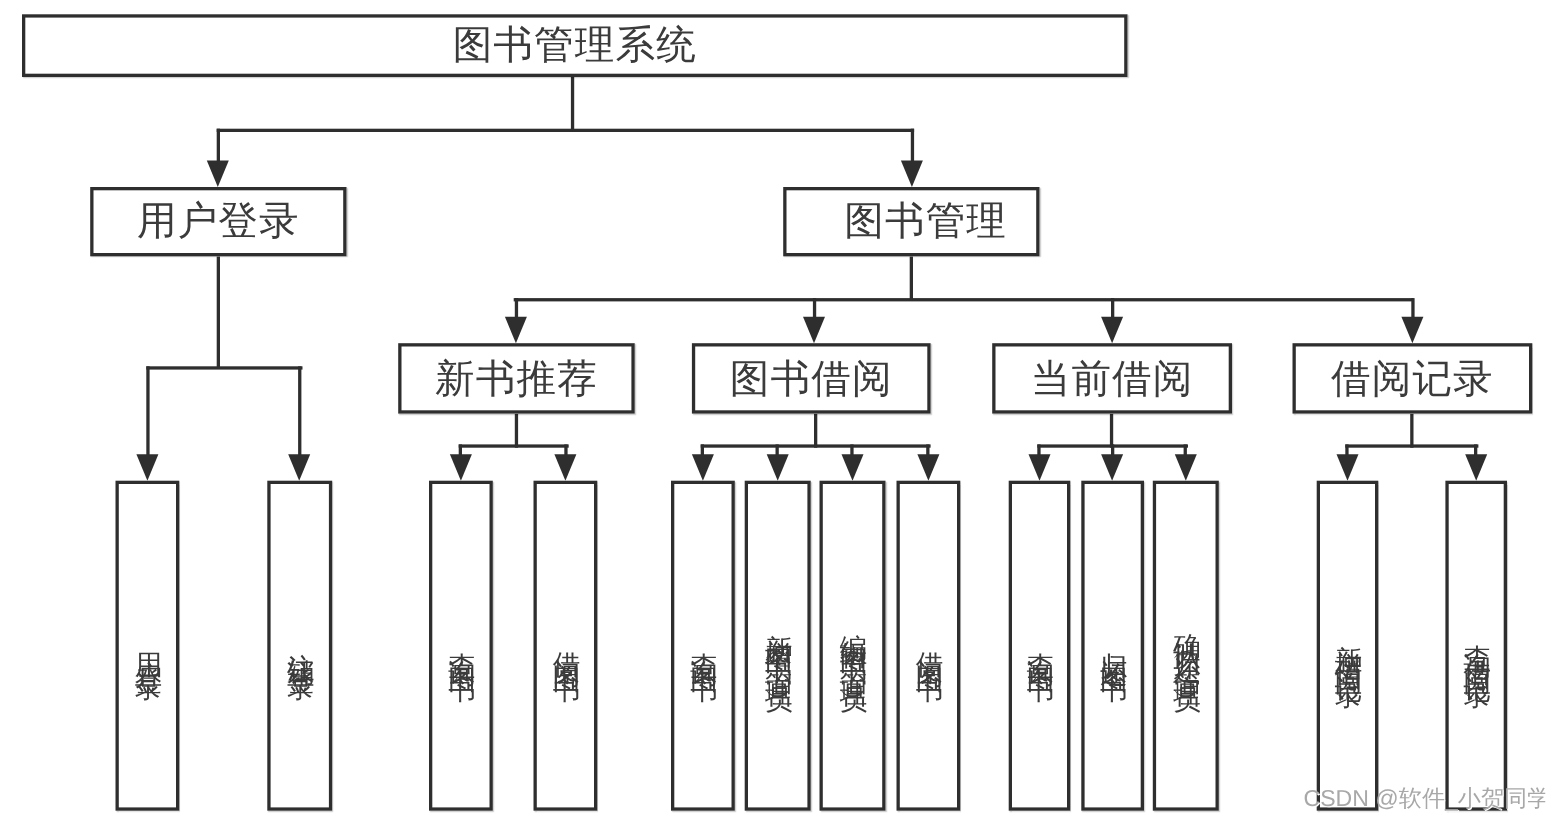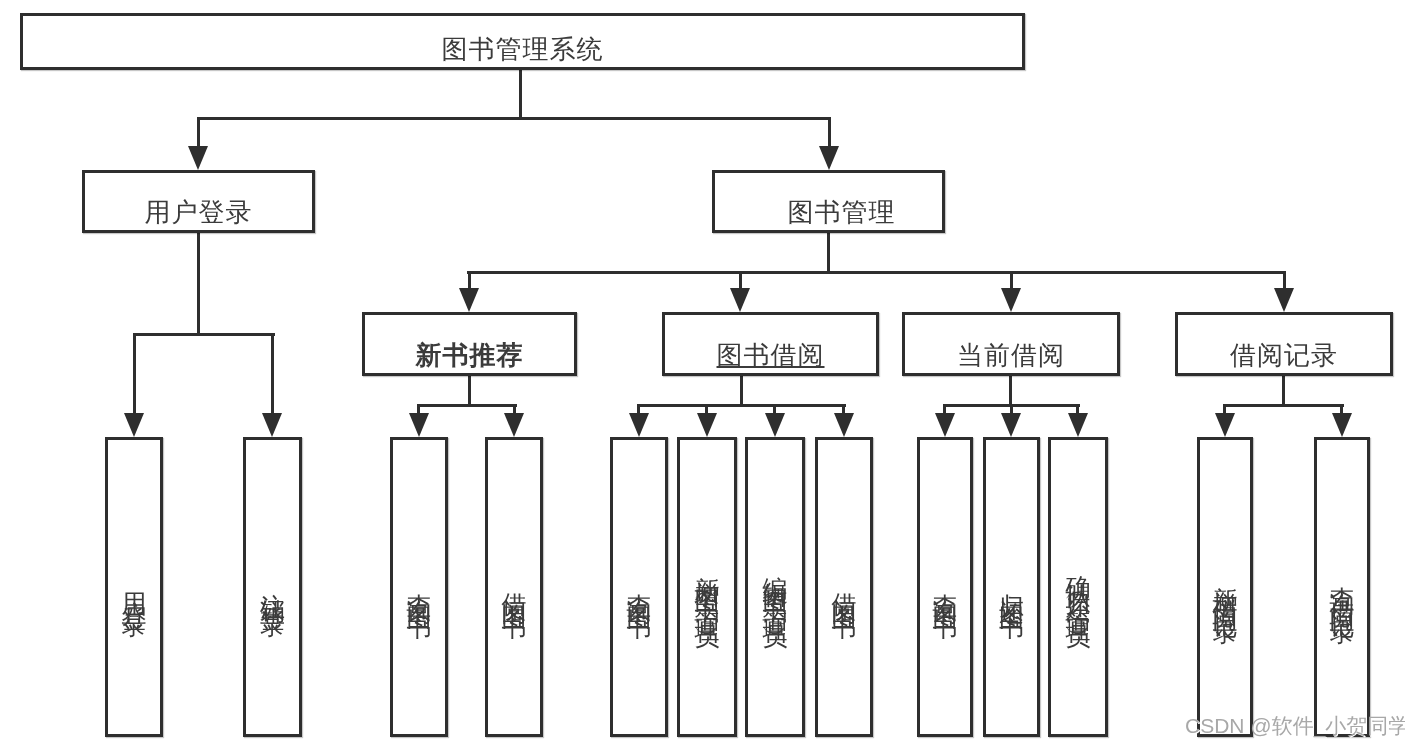--- a/index.html
+++ b/index.html
@@ -13,21 +13,21 @@
   }
   .node{
     position:absolute;
     box-sizing:border-box;
     background:#ffffff;
     border:3px solid #2e2e2e;
     box-shadow:1px 1px 1px rgba(0,0,0,0.22);
     display:flex;align-items:center;justify-content:center;
     text-align:center;
   }
-  .node.h{font-size:26px;letter-spacing:1px;align-items:flex-end;}
+  .node.h{font-size:36px;letter-spacing:1px;}
   .node.v{top:437px;height:300px;}
   .node.v span{
     writing-mode:vertical-rl;
     text-orientation:mixed;
     font-size:25px;
     letter-spacing:7px;
     line-height:1;
     white-space:nowrap;
   }
   .hline,.vline{position:absolute;background:#2e2e2e;}
@@ -114,24 +114,24 @@
     <span>图书管理系统</span>
   </div>
 
   <div class="node h" style="left:82px;top:170px;width:233px;height:63px;">
     <span>用户登录</span>
   </div>
   <div class="node h" style="left:712px;top:170px;width:233px;height:63px;padding-left:26px;">
     <span>图书管理</span>
   </div>
 
-  <div class="node h" style="left:362px;top:312px;width:215px;height:64px;font-weight:bold;">
+  <div class="node h" style="left:362px;top:312px;width:215px;height:64px;">
     <span>新书推荐</span>
   </div>
-  <div class="node h" style="left:662px;top:312px;width:217px;height:64px;text-decoration:underline;">
+  <div class="node h" style="left:629px;top:312px;width:217px;height:64px;">
     <span>图书借阅</span>
   </div>
   <div class="node h" style="left:1175px;top:312px;width:218px;height:64px;">
     <span>借阅记录</span>
   </div>
   <div class="node h" style="left:902px;top:312px;width:218px;height:64px;">
     <span>当前借阅</span>
   </div>
 
   <div class="node v" style="left:105px;width:58px;">

